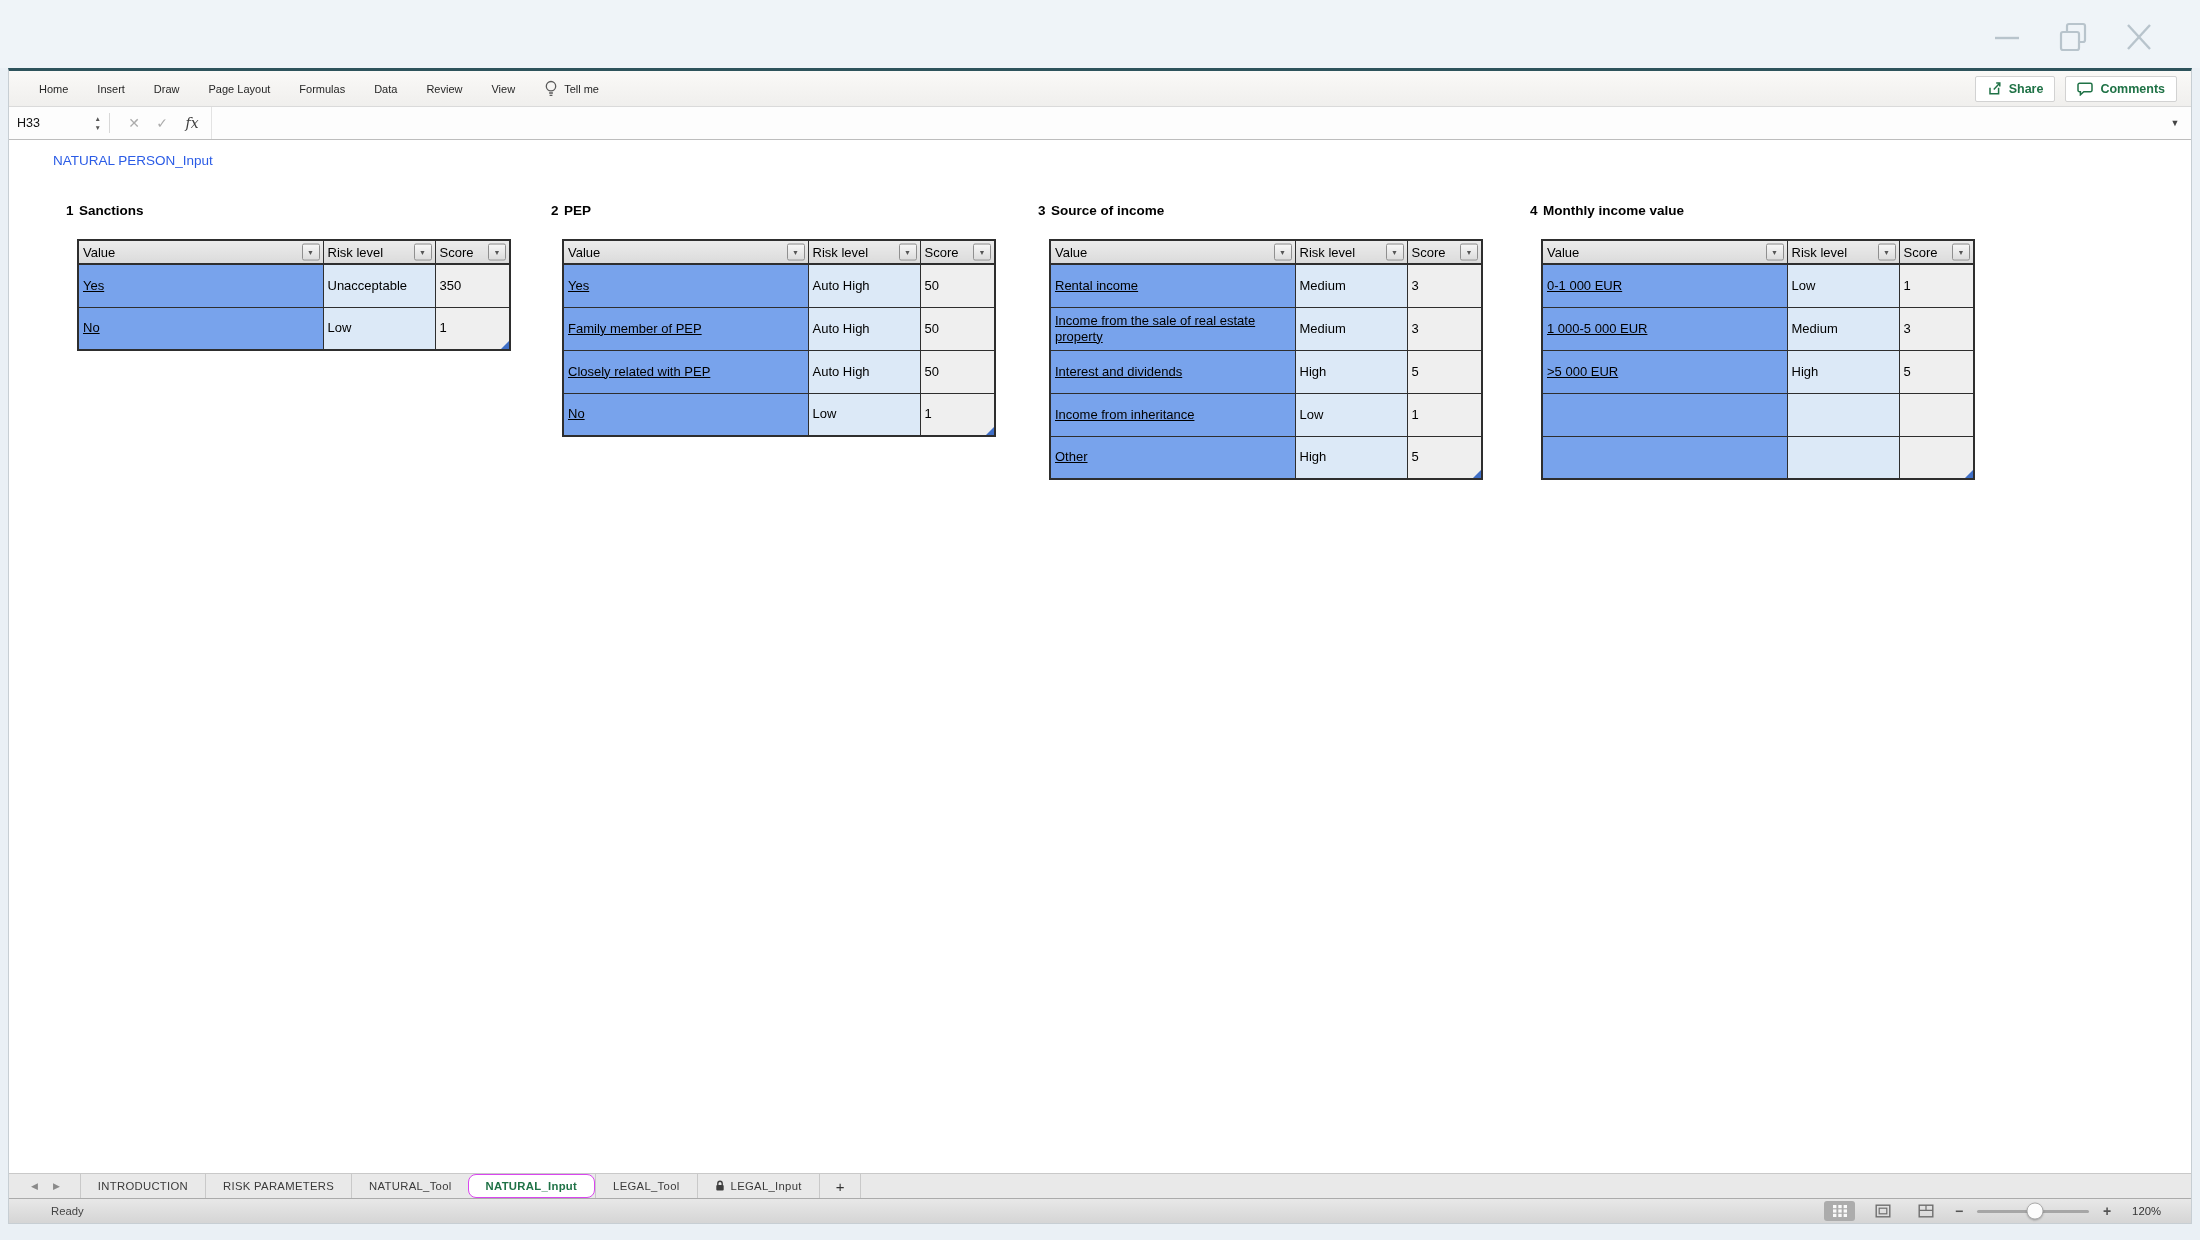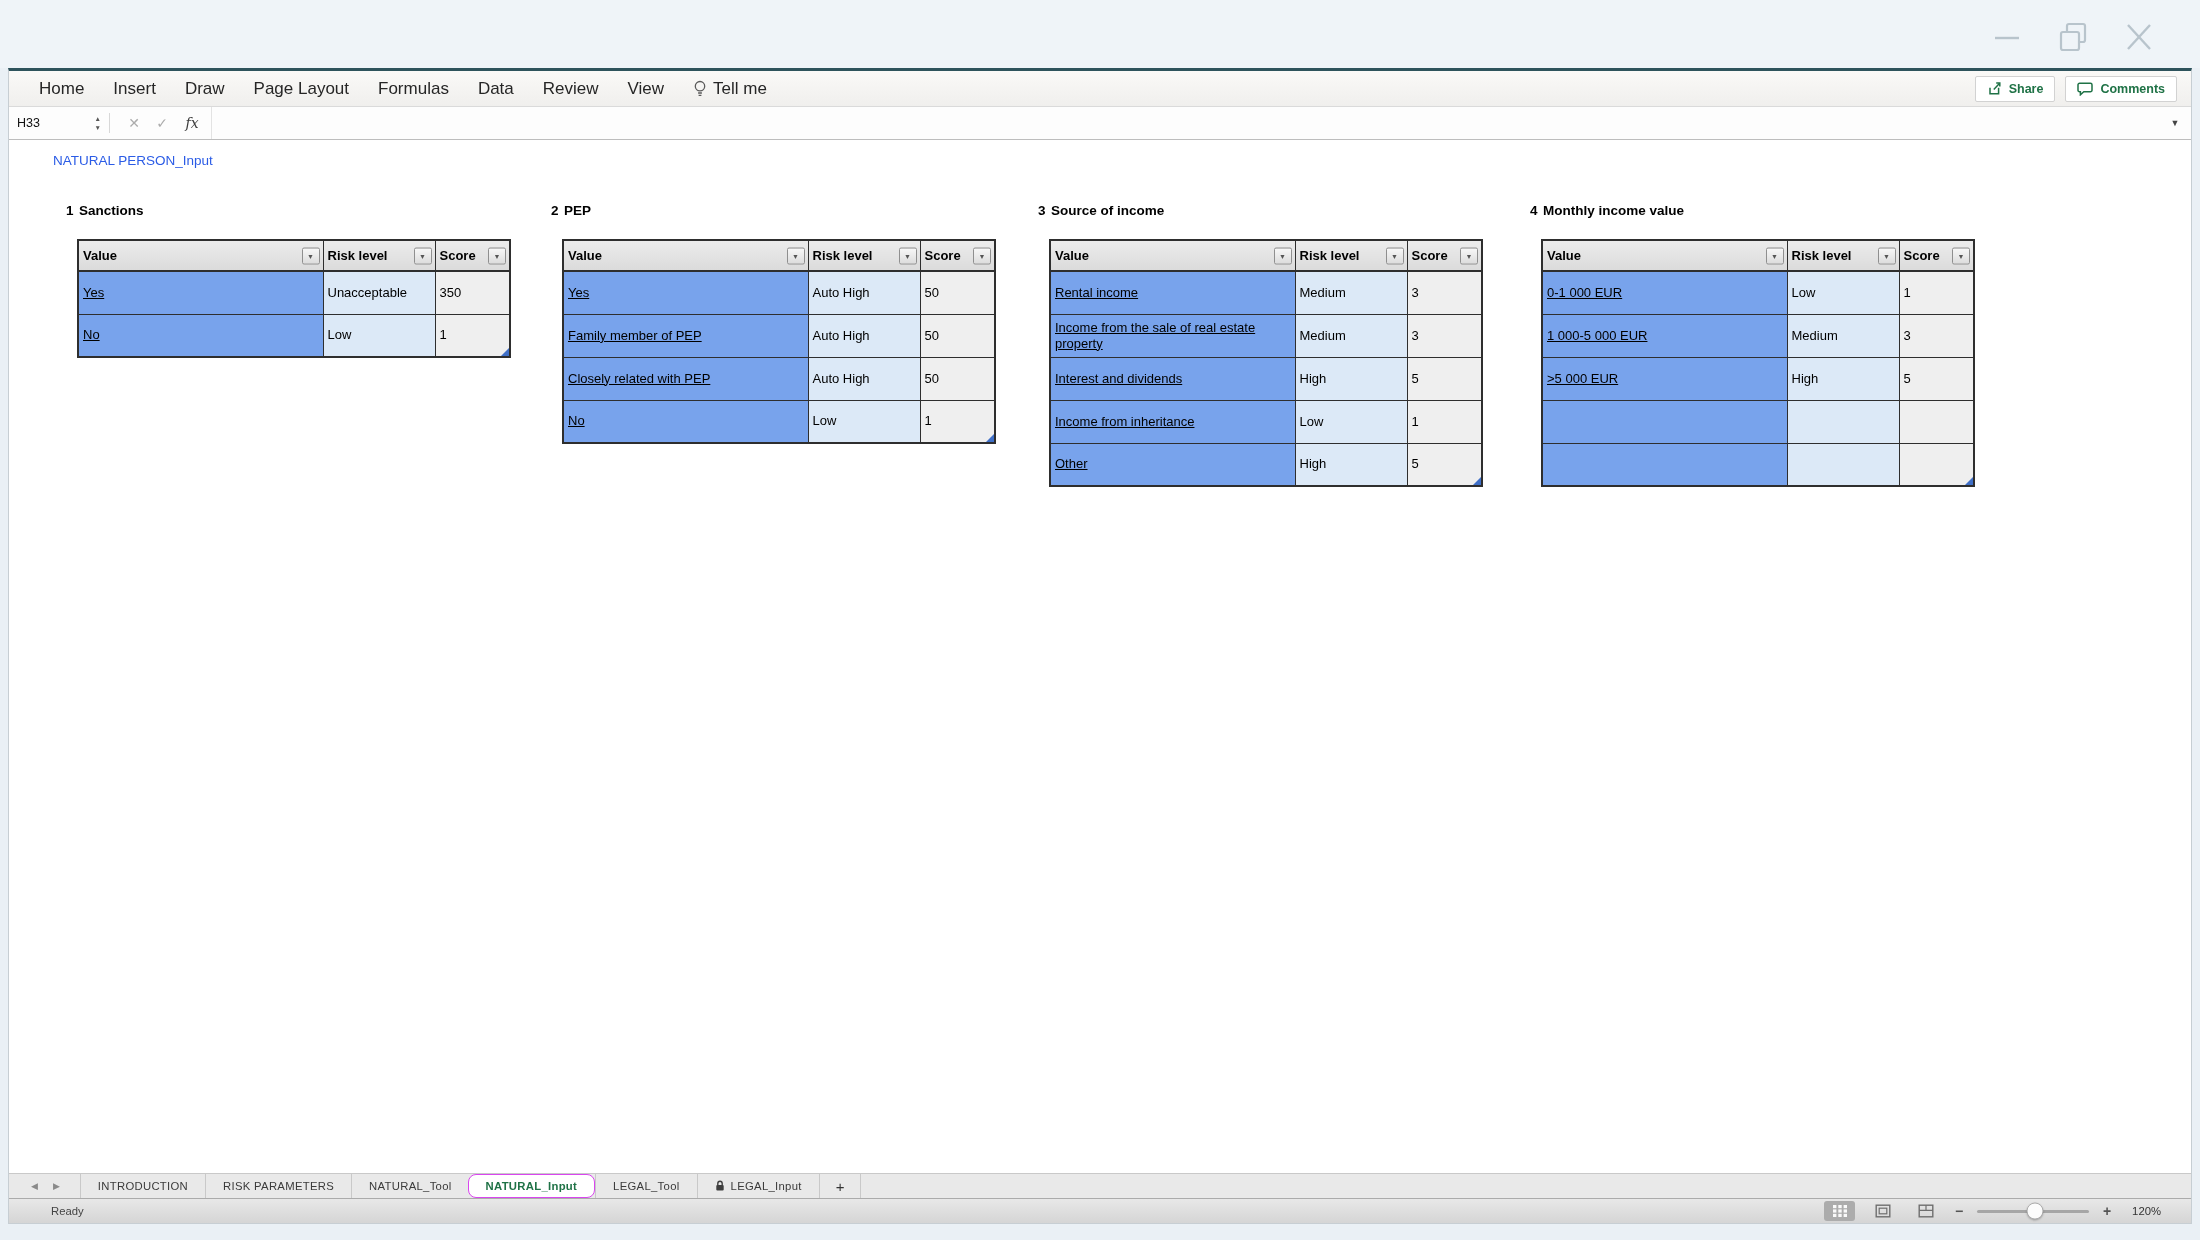--- a/index.html
+++ b/index.html
@@ -22,21 +22,21 @@
 
   
   .app{position:absolute;left:8px;right:8px;top:68px;bottom:16px;background:#fff;
        border-top:3px solid var(--window_edge_teal);
        border-left:1px solid #C7CED3;border-right:1px solid #C7CED3;border-bottom:1px solid #C7CED3;
        display:flex;flex-direction:column;}
 
   
   .menubar{height:35px;flex:0 0 auto;background:linear-gradient(#FAF9F7,#F0EFED);
            border-bottom:1px solid #DADADA;display:flex;align-items:center;padding:0 14px 0 30px;}
-  .menu-items{display:flex;gap:29px;align-items:center;font-size:17px;color:#262626;}
+  .menu-items{display:flex;gap:29px;align-items:center;font-size:11px;color:#262626;}
   .menu-item{cursor:default;white-space:nowrap;}
   .tellme{display:flex;align-items:center;gap:6px;}
   .menu-actions{margin-left:auto;display:flex;gap:10px;align-items:center;}
   .chrome-btn{display:flex;align-items:center;gap:7px;background:#fff;border:1px solid #D2D2D2;
               border-radius:2px;height:26px;padding:0 11px;font-size:12.5px;font-weight:700;
               color:var(--excel_green);font-family:inherit;cursor:default;}
 
   
   .formulabar{height:32px;flex:0 0 auto;background:#FDFDFD;border-bottom:1px solid #BDBDBD;
               display:flex;align-items:center;position:relative;}
@@ -57,21 +57,21 @@
   .content{flex:1;position:relative;background:#fff;overflow:hidden;padding-left:8px;}
   .sheet-link{position:absolute;left:44px;top:13px;font-size:13.5px;color:var(--link_blue);cursor:pointer;}
   .tablewrap{position:absolute;top:63px;}
   .tbl-title{display:flex;font-size:13.5px;font-weight:700;color:#000;}
   .tbl-num{width:13px;flex:0 0 auto;}
   table.xl{border-collapse:collapse;table-layout:fixed;margin:21px 0 0 11px;
            font-size:13px;border:2px solid var(--table_border);background:#fff;}
   table.xl col.c0{width:245px;} table.xl col.c1{width:112px;} table.xl col.c2{width:75px;}
   table.xl th,table.xl td{border:1px solid var(--table_border);padding:2px 4px;text-align:left;
            vertical-align:middle;overflow:hidden;box-sizing:border-box;}
-  table.xl th{height:31px;background:linear-gradient(#ECECEC,#DBDBDB);font-weight:700;
+  table.xl th{height:24px;background:linear-gradient(#ECECEC,#DBDBDB);font-weight:400;
            position:relative;border-bottom:2px solid var(--table_border);padding-right:24px;font-size:13px;}
   table.xl td{height:43px;position:relative;line-height:1.2;}
   td.c0{background:var(--cell_value_blue);text-decoration:underline;}
   td.c1{background:var(--cell_risk_lightblue);}
   td.c2{background:var(--cell_score_gray);}
   .filter{position:absolute;right:3px;top:50%;transform:translateY(-50%);width:16px;height:15px;
           background:linear-gradient(#F7F7F7,#DCDCDC);border:1px solid #8F8F8F;border-radius:2px;
           display:flex;align-items:center;justify-content:center;font-size:7px;color:#555;cursor:default;}
   .handle{position:absolute;right:0;bottom:0;width:0;height:0;border-style:solid;
           border-width:0 0 8px 8px;border-color:transparent transparent #3F6FC7 transparent;}

